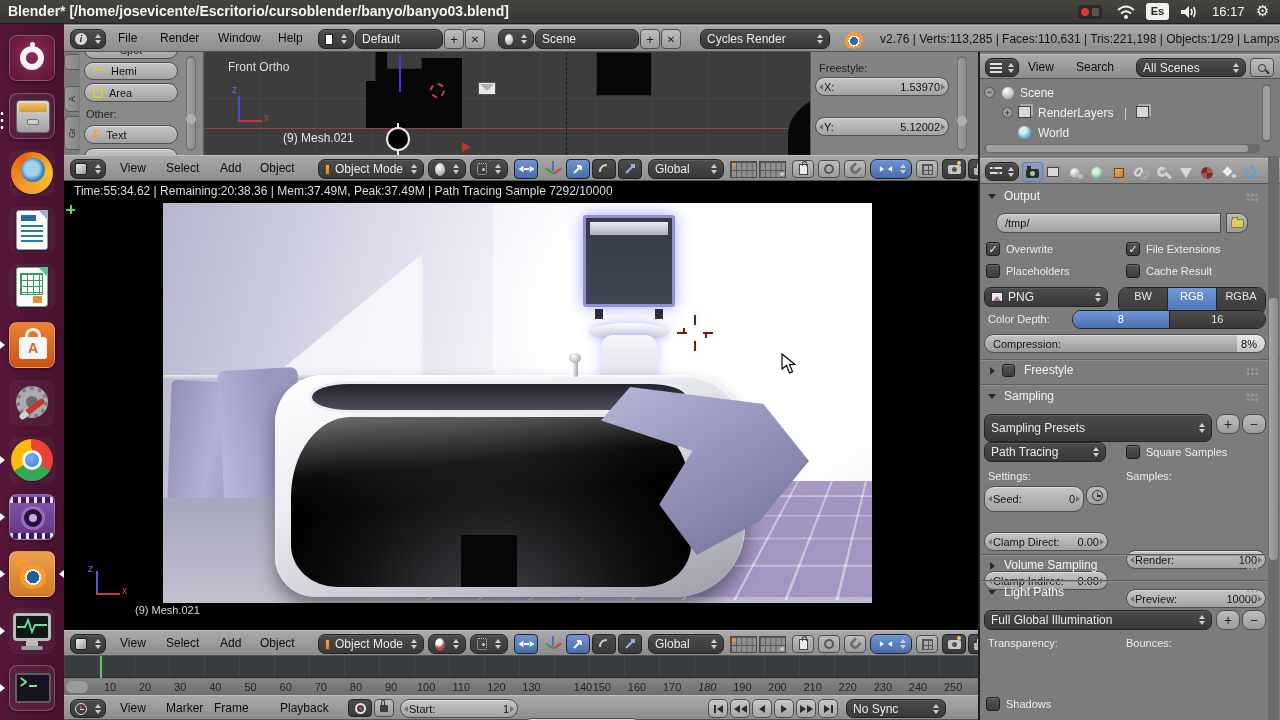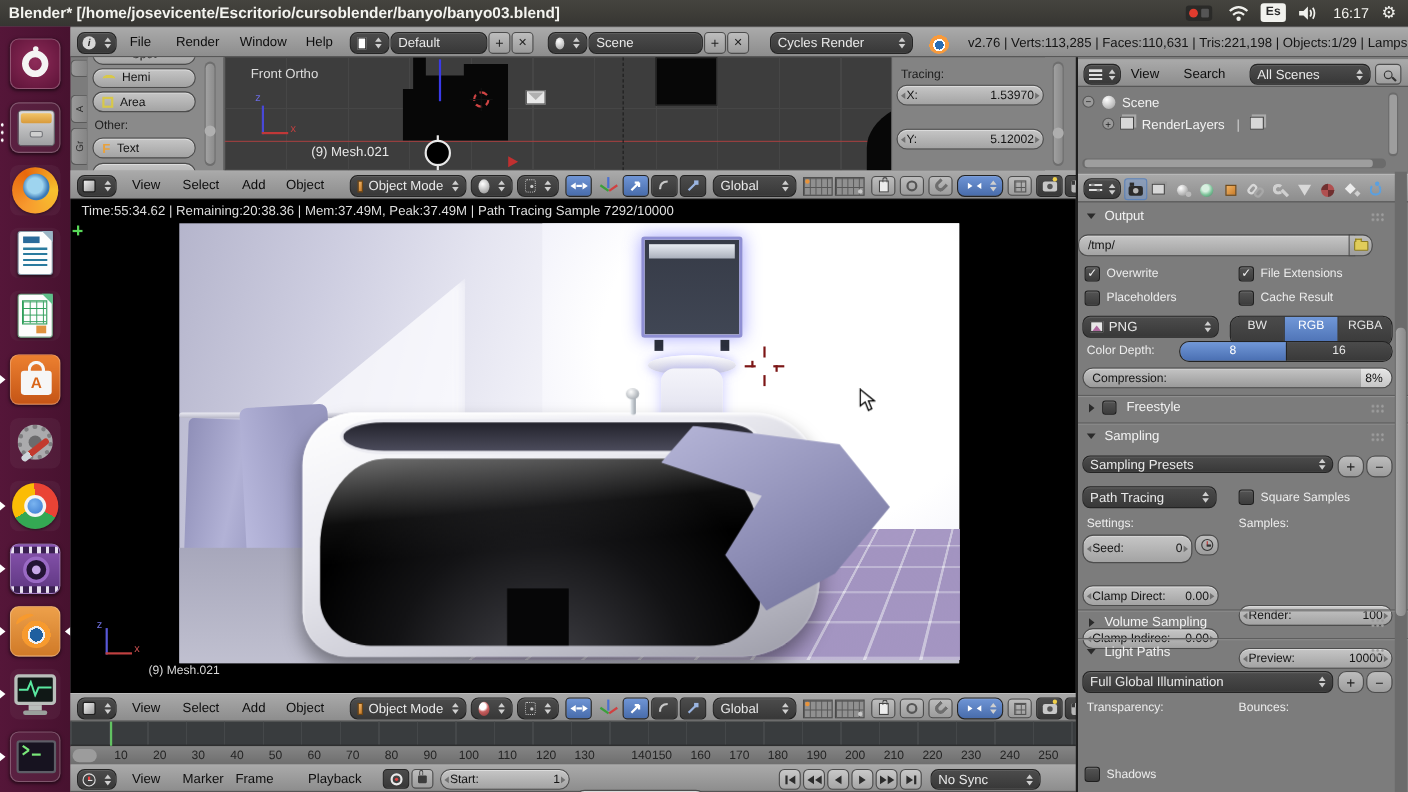--- a/index.html
+++ b/index.html
@@ -255,21 +255,21 @@
   </div>
   <div class="tabv" style="top:54px;height:16px"></div>
   <div class="tabv" style="top:86px;height:26px">
       <span>A</span>
     </div>
   <div class="tabv" style="top:116px;height:34px">
       <span>Gr</span>
     </div>
 
   <div class="a" style="left:810px;top:52px;width:168px;height:103px;background:#838383;border-left:1px solid #5a5a5a">
-    <div class="a" style="left:8px;top:10px;font-size:11px;color:#1c1c1c">Tracing:</div>
+    <div class="a" style="left:8px;top:10px;font-size:11px;color:#1c1c1c">Freestyle:</div>
     <div class="a lt num" style="left:4px;top:25px;width:134px;height:19px">
         <span>X:</span>
         <span class="v">1.53970</span>
       </div>
     <div class="a lt num" style="left:4px;top:46px;width:134px;height:19px">
         <span>Y:</span>
         <span class="v">5.12002</span>
       </div>
     <div class="a lt num" style="left:4px;top:67px;width:134px;height:19px">
         <span>Z:</span>
@@ -580,21 +580,21 @@
         <span class="tick" style="left: 291.91px;">80</span>
         <span class="tick" style="left: 327.04px;">90</span>
         <span class="tick" style="left: 362.17px;">100</span>
         <span class="tick" style="left: 397.3px;">110</span>
         <span class="tick" style="left: 432.43px;">120</span>
         <span class="tick" style="left: 467.56px;">130</span>
         <span class="tick" style="left: 519px;">140</span>
         <span class="tick" style="left: 537.82px;">150</span>
         <span class="tick" style="left: 572.95px;">160</span>
         <span class="tick" style="left: 608.08px;">170</span>
-        <span class="tick" style="left: 643.21px;">180</span>
+        <span class="tick" style="left: 643.21px; font-style: italic;">180</span>
         <span class="tick" style="left: 678.34px;">190</span>
         <span class="tick" style="left: 713.47px;">200</span>
         <span class="tick" style="left: 748.6px;">210</span>
         <span class="tick" style="left: 783.73px;">220</span>
         <span class="tick" style="left: 818.86px;">230</span>
         <span class="tick" style="left: 853.99px;">240</span>
         <span class="tick" style="left: 889.12px;">250</span>
       </div>
   </div>
   <div class="a hdr" style="left:64px;top:695px;width:914px;height:25px">
@@ -690,20 +690,24 @@
       <span class="a" style="left:18px;top:3px;width:12px;height:12px;border-radius:50%;background:radial-gradient(circle at 35% 30%,#fff,#9a9a9a)"></span>
       <span class="a ph" style="left:36px;top:2px">Scene</span>
     </div>
     <div class="a" style="left:22px;top:52px;width:260px;height:18px">
       <span class="a" style="left:0;top:3px;width:11px;height:11px;border-radius:50%;background:#9a9a9a;border:1px solid #555;font-size:9px;line-height:10px;text-align:center;color:#222"><span>+</span></span>
       <span class="a" style="left:16px;top:2px;width:13px;height:12px;background:#d8d8d8;border:1px solid #444;box-shadow:2px -2px 0 #aaa"></span>
       <span class="a ph" style="left:36px;top:2px">RenderLayers</span>
       <span class="a" style="left:122px;top:2px;color:#d0d0d0;font-size:12px">|</span>
       <span class="a" style="left:134px;top:2px;width:13px;height:12px;background:#d8d8d8;border:1px solid #444;box-shadow:2px -2px 0 #aaa"></span>
     </div>
+    <div class="a" style="left:22px;top:72px;width:260px;height:18px">
+      <span class="a" style="left:16px;top:2px;width:13px;height:13px;border-radius:50%;background:radial-gradient(circle at 40% 35%,#d8f0f8 0 3px,#7ec4e0 6px,#3a7a9a)"></span>
+      <span class="a ph" style="left:36px;top:2px">World</span>
+    </div>
     <div class="a" style="left:282px;top:32px;width:9px;height:58px;background:#6b6b6b;border-radius:4px">
         <div class="a" style="left:1px;top:2px;width:7px;height:54px;background:#9e9e9e;border-radius:3px"></div>
       </div>
     <div class="a" style="left:4px;top:92px;width:276px;height:9px;background:#6b6b6b;border-radius:4px">
         <div class="a" style="left:2px;top:1px;width:262px;height:7px;background:#9e9e9e;border-radius:3px"></div>
       </div>
   </div>
 
   <div class="a" style="left:980px;top:156px;width:300px;height:564px;background:#7c7c7c;overflow:hidden">
     <div class="a hdr" style="left:0;top:2px;width:300px;height:26px">
@@ -758,21 +762,21 @@
           <span class="a" style="left:3px;top:3px;width:11px;height:11px;border:2px solid #5aa0e0;border-radius:50%;border-top-color:transparent"></span>
           <span class="a" style="left:8px;top:1px;width:4px;height:4px;background:#5aa0e0;border-radius:50%"></span>
         </div>
     </div>
 
     <div class="a" style="left:4px;top:32px;width:290px;height:18px">
       <span class="td a" style="left:4px;top:6px"></span>
       <span class="a ph" style="left:20px;top:1px">Output</span>
       <span class="dots a" style="left:262px;top:5px"></span>
     </div>
-    <div class="a lt" style="left:0;top:57px;width:252px;height:20px;border-radius:9px 0 0 9px">
+    <div class="a lt" style="left:16px;top:57px;width:225px;height:20px;border-radius:9px 0 0 9px">
         <span>/tmp/</span>
       </div>
     <div class="a sq" style="left:246px;top:57px;width:22px;height:20px;border-radius:0 9px 9px 0">
       <span style="width:13px;height:9px;background:#e0cc5a;border:1px solid #8a7a20;border-radius:1px;display:inline-block;position:relative">
           <i class="a" style="left:0;top:-3px;width:6px;height:3px;background:#e0cc5a;border:1px solid #8a7a20;border-bottom:0"></i>
         </span>
     </div>
     <div class="a chk" style="left:6px;top:86px"><span>✓</span></div>
     <div class="a pl" style="left:26px;top:87px">Overwrite</div>
     <div class="a chk" style="left:146px;top:86px"><span>✓</span></div>
@@ -813,21 +817,21 @@
       <span class="a ph" style="left:40px;top:0">Freestyle</span>
       <span class="dots a" style="left:262px;top:4px"></span>
     </div>
     <div class="a sep" style="left:0;top:228px;width:300px"></div>
 
     <div class="a" style="left:4px;top:232px;width:290px;height:18px">
       <span class="td a" style="left:4px;top:6px"></span>
       <span class="a ph" style="left:20px;top:1px">Sampling</span>
       <span class="dots a" style="left:262px;top:5px"></span>
     </div>
-    <div class="a dk" style="left:4px;top:258px;width:228px;height:16px">
+    <div class="a dk" style="left:4px;top:258px;width:228px;height:28px">
         <span>Sampling Presets</span>
         <span class="ud">
           <i class="u"></i>
           <i class="d"></i>
         </span>
       </div>
     <div class="a sq" style="left:236px;top:258px;width:24px;height:20px;border-radius:8px;font-size:14px;color:#222">
         <span>+</span>
       </div>
     <div class="a sq" style="left:262px;top:258px;width:24px;height:20px;border-radius:8px;font-size:13px;color:#222">

